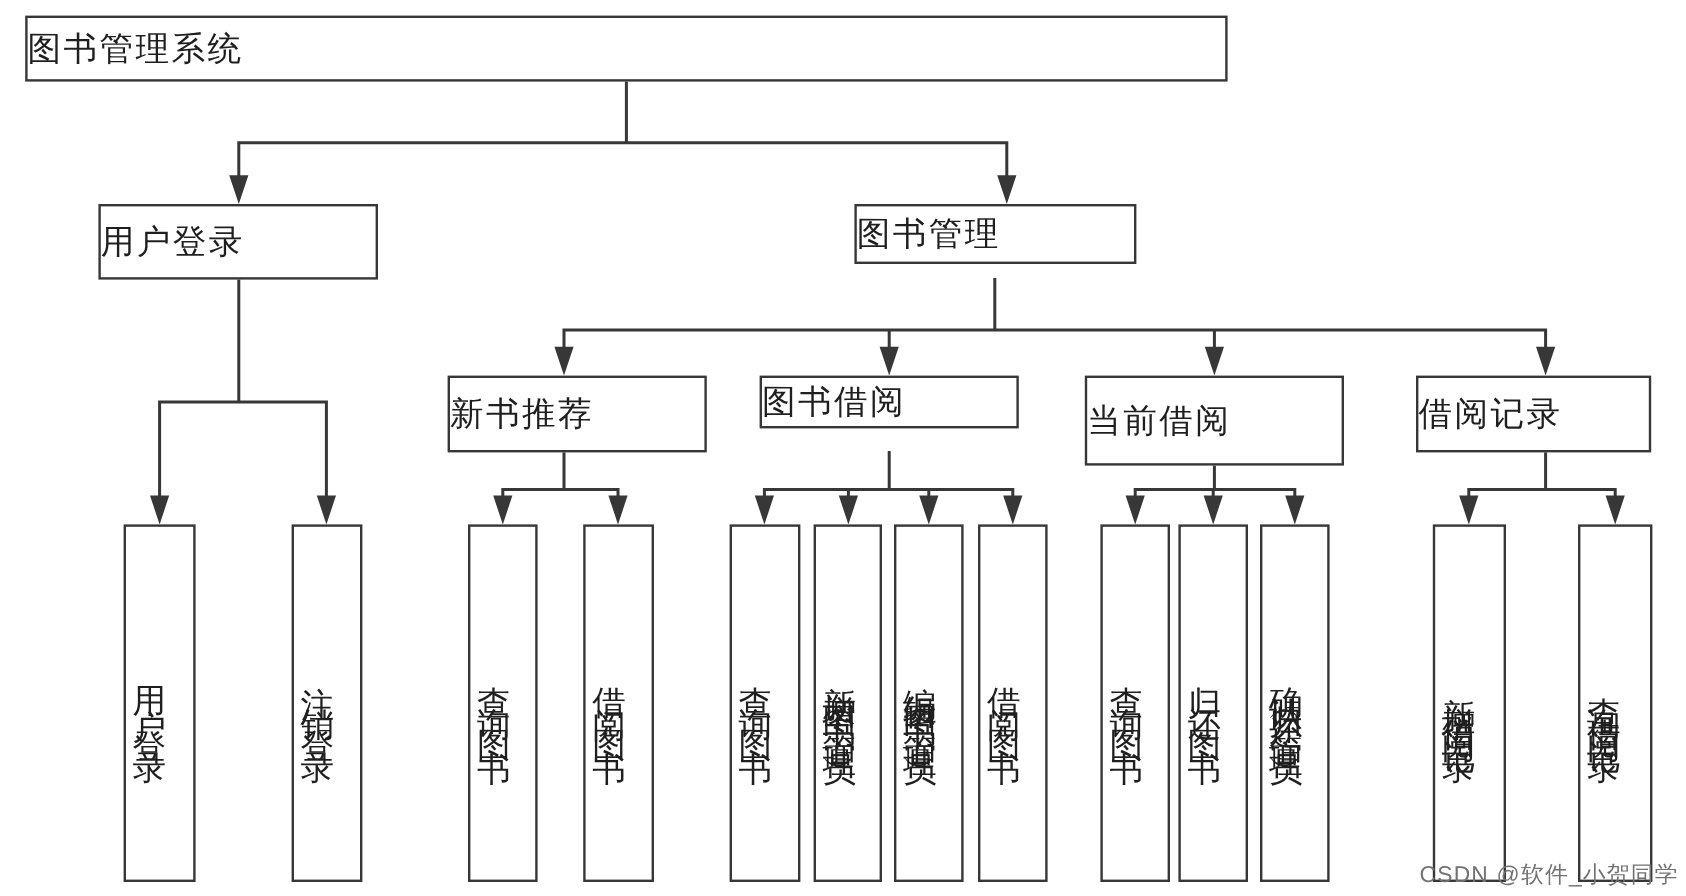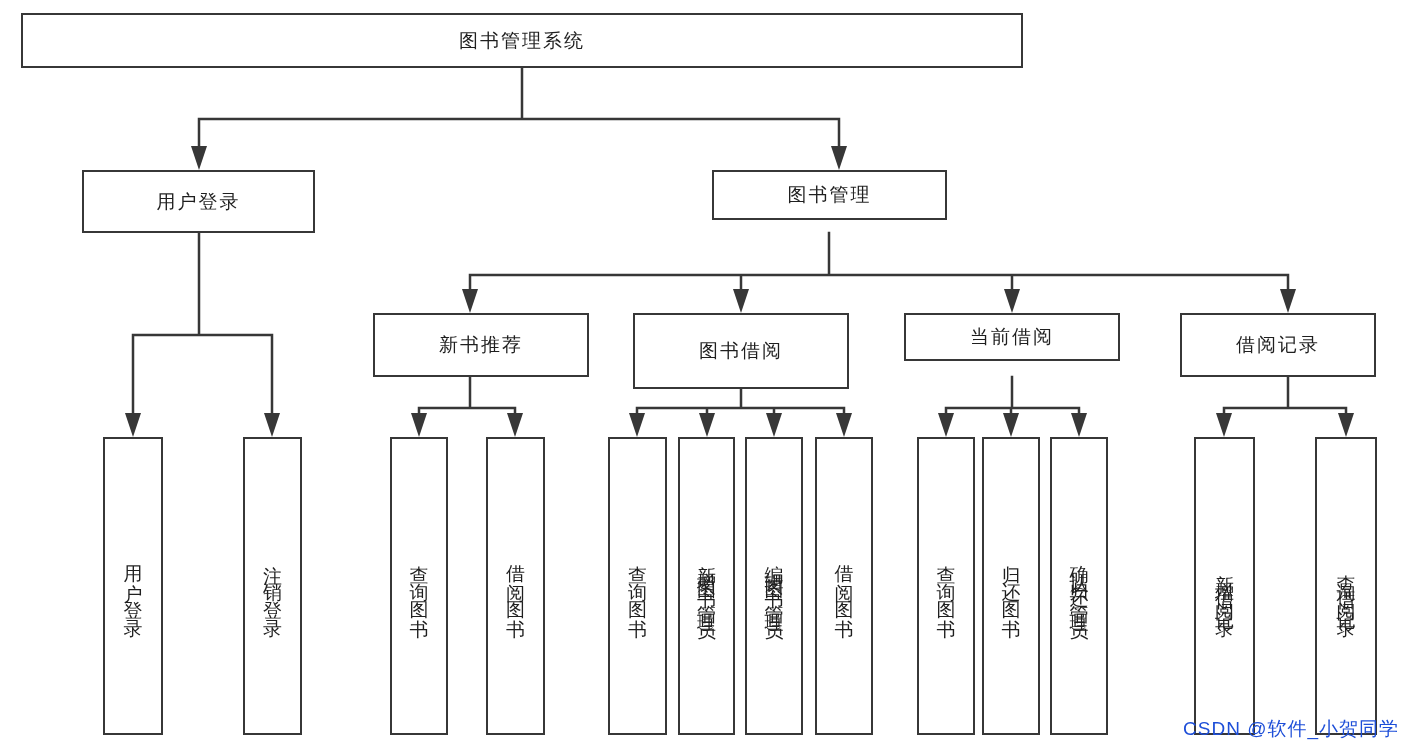--- a/index.html
+++ b/index.html
@@ -22,42 +22,41 @@
     width: 1405px;
     height: 747px;
   }
   .node {
     position: absolute;
     box-sizing: border-box;
     background: #ffffff;
     border: 2.5px solid #373737;
     display: flex;
     align-items: center;
-    justify-content: center;
-    font-size: 19px;
+    font-size: 28px;
   }
   .hbox span {
     letter-spacing: 2px;
     white-space: nowrap;
   }
   .vt {
     writing-mode: vertical-rl;
     text-orientation: mixed;
     white-space: nowrap;
   }
   .ls-lg { letter-spacing: 18px; }
   .ls-md { letter-spacing: 9px; }
   .ls-sm { letter-spacing: 8px; }
   .watermark {
     position: absolute;
     right: 6px;
     bottom: 5px;
     font-size: 19px;
     letter-spacing: 1px;
-    color: #1d4ed8;
+    color: #737373;
     white-space: nowrap;
   }
 </style>
 </head>
 <body>
 
 <svg id="connectors" width="1405" height="747" viewBox="0 0 1405 747" xmlns="http://www.w3.org/2000/svg">
   <g stroke="#373737" stroke-width="2.5" fill="none" stroke-linecap="square">
     <path d="M522 68 V119 M199 119 H839 M199 119 V150 M839 119 V150"></path>
     <path d="M199 233 V335 M133 335 H272 M133 335 V415 M272 335 V415"></path>
@@ -97,24 +96,24 @@
 <div class="node hbox" style="left:82px;top:170px;width:233px;height:63px">
   <span>用户登录</span>
 </div>
 <div class="node hbox" style="left:712px;top:170px;width:235px;height:50px">
   <span>图书管理</span>
 </div>
 
 <div class="node hbox" style="left:373px;top:313px;width:216px;height:64px">
   <span>新书推荐</span>
 </div>
-<div class="node hbox" style="left:633px;top:313px;width:216px;height:76px">
+<div class="node hbox" style="left:633px;top:313px;width:216px;height:44px">
   <span>图书借阅</span>
 </div>
-<div class="node hbox" style="left:904px;top:313px;width:216px;height:48px">
+<div class="node hbox" style="left:904px;top:313px;width:216px;height:75px">
   <span>当前借阅</span>
 </div>
 <div class="node hbox" style="left:1180px;top:313px;width:196px;height:64px">
   <span>借阅记录</span>
 </div>
 
 <div class="node vbox" style="left:103px;top:437px;width:60px;height:298px">
   <span class="vt ls-lg">用户登录</span>
 </div>
 <div class="node vbox" style="left:243px;top:437px;width:59px;height:298px">

